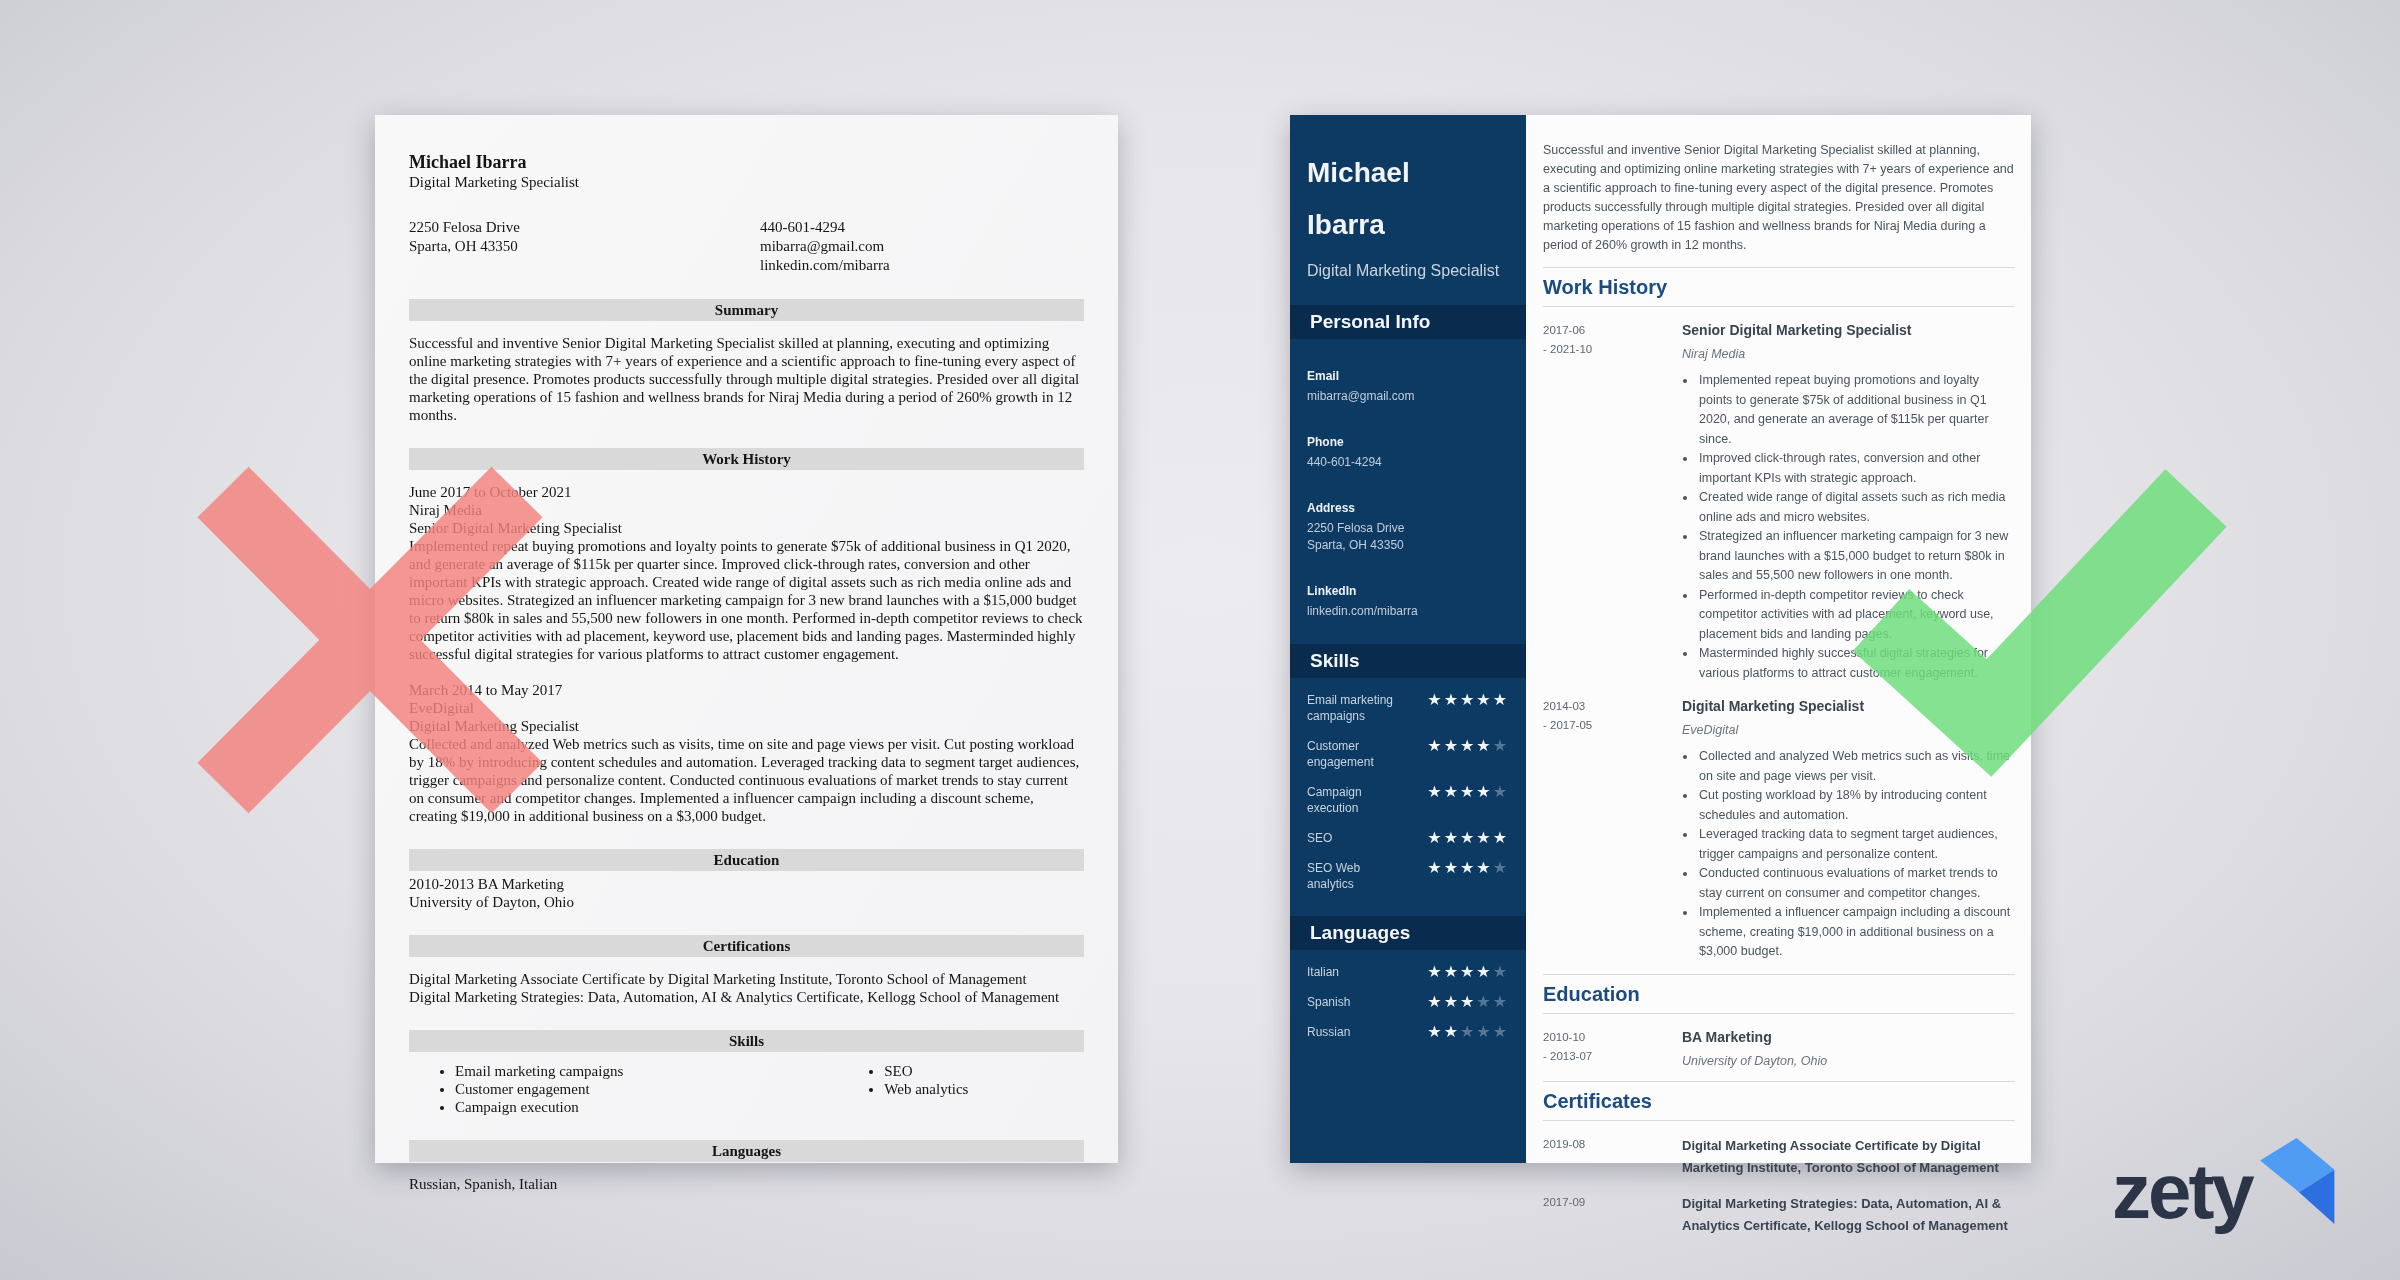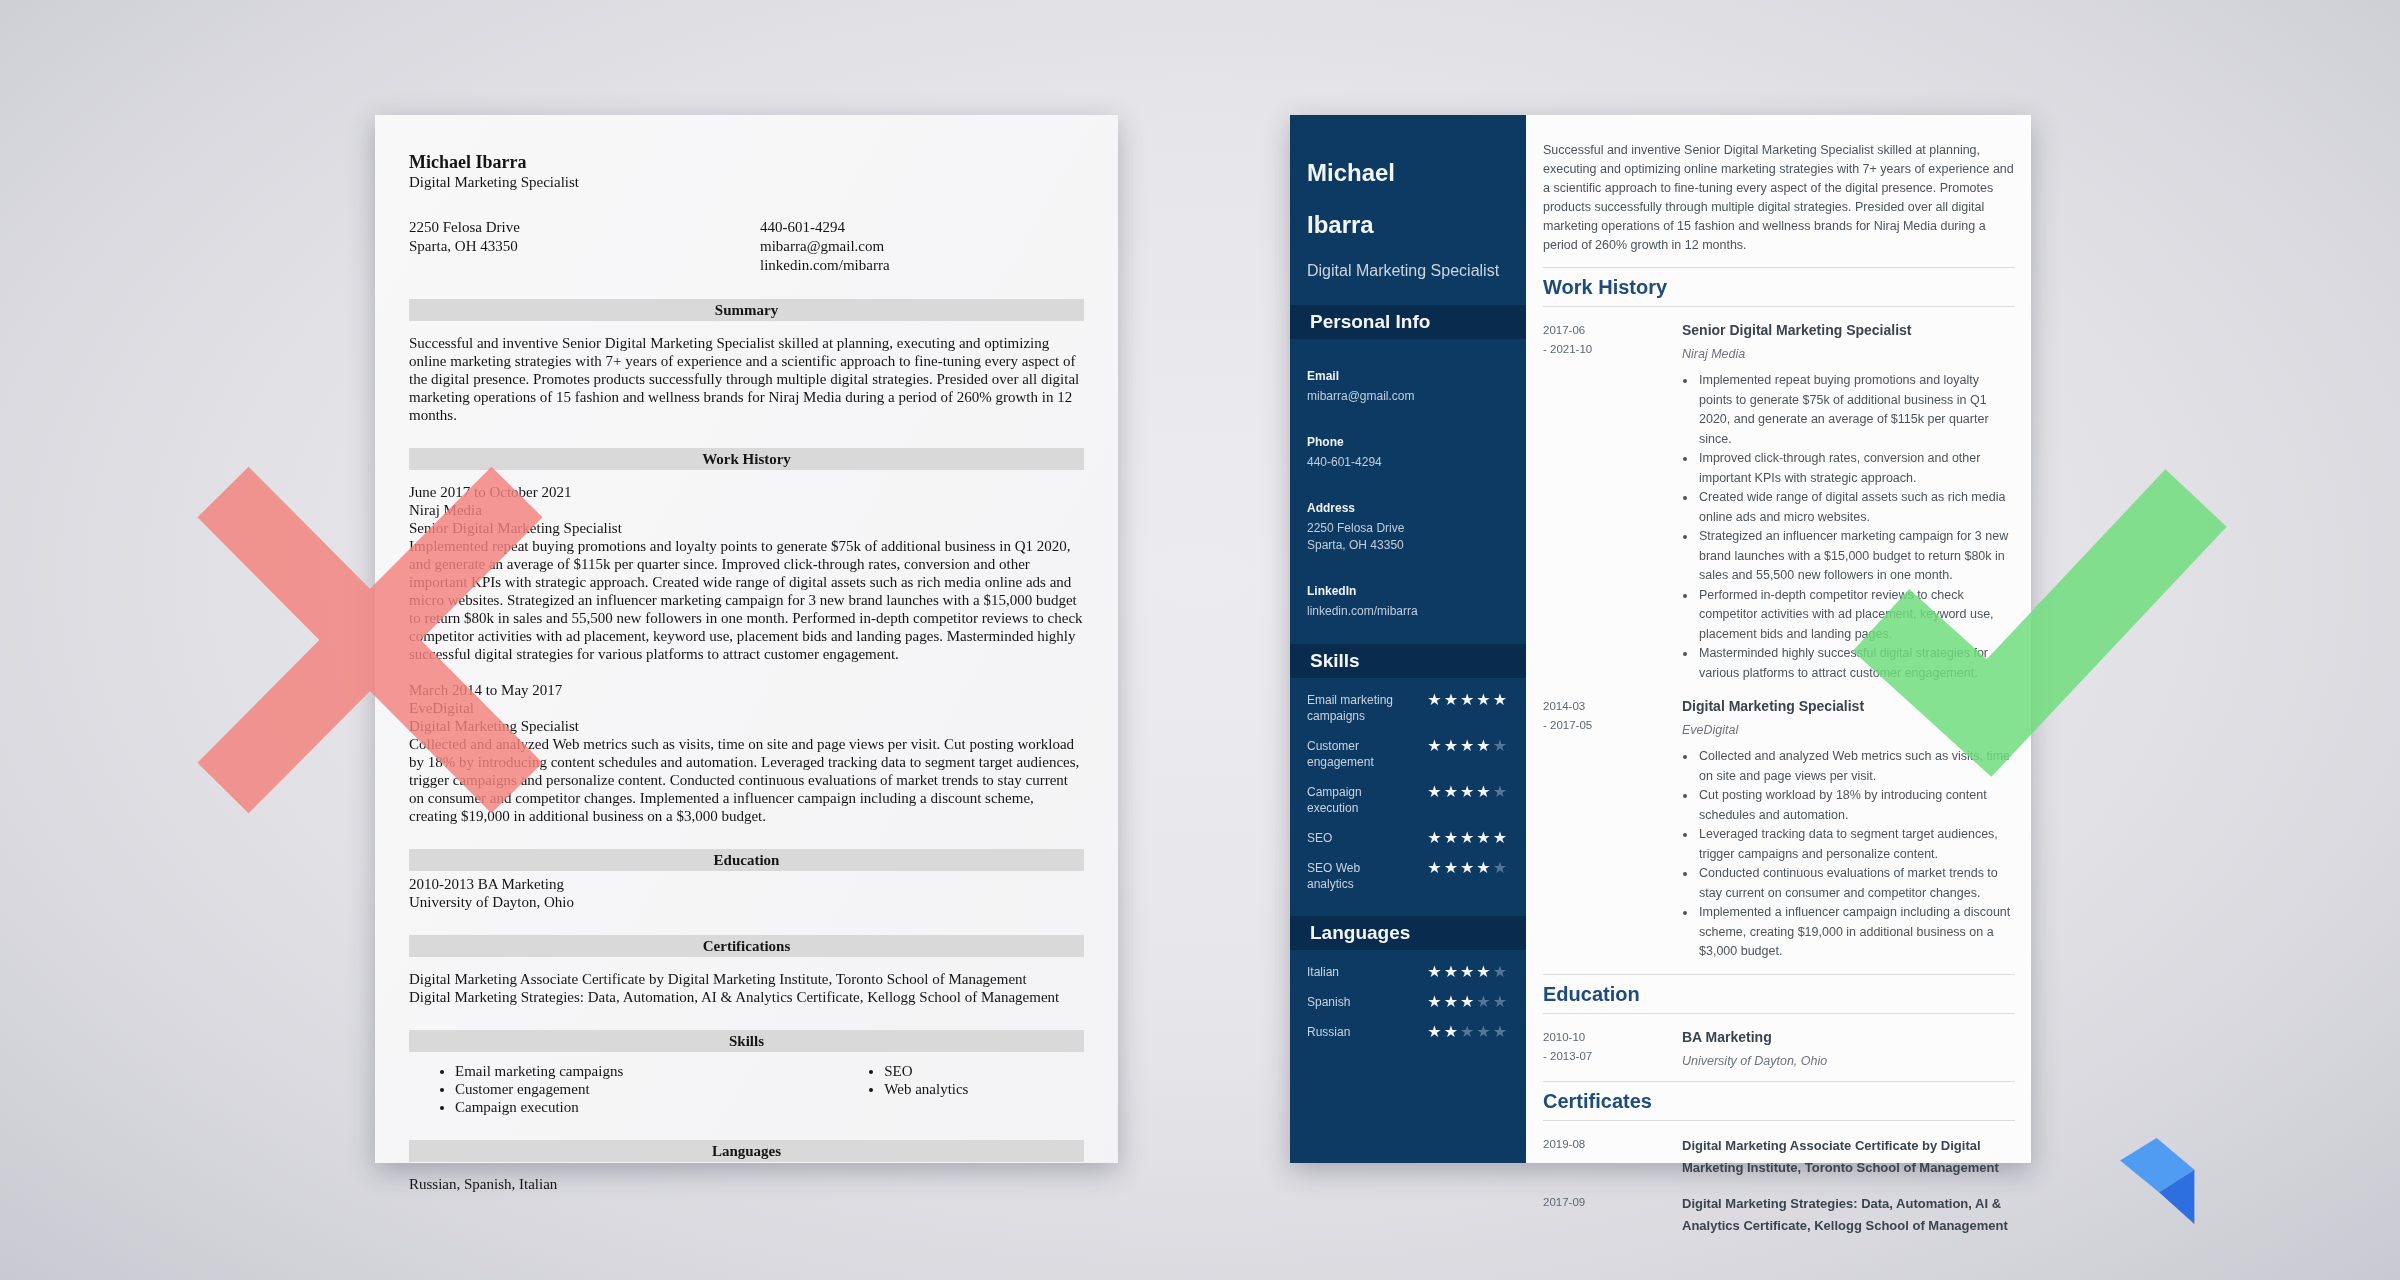--- a/index.html
+++ b/index.html
@@ -23,21 +23,21 @@
   .lp-jobhead{margin-top:13px;}
   .lp-skills{display:flex;margin-top:10px;}
   .lp-skills ul{margin:0;padding-left:46px;font-size:15px;line-height:18px;}
   .lp-skills .sk2{margin-left:215px;}
   
   .page-right{position:absolute;left:1290px;top:115px;width:741px;height:1048px;
     background:#fcfcfd;box-shadow:0 8px 26px rgba(40,40,60,.30);box-sizing:border-box;}
   .rp-sidebar{position:absolute;left:0;top:0;width:236px;height:1048px;
     background:#0d3a63;color:#fff;box-sizing:border-box;}
   .sb-pad{padding:0 17px;}
-  .sb-name{font-size:24px;font-weight:bold;line-height:52px;padding-top:32px;color:#f2f4f7;}
+  .sb-name{font-size:28px;font-weight:bold;line-height:52px;padding-top:32px;color:#f2f4f7;}
   .sb-title{font-size:16px;color:#ccd4dd;margin-top:10px;line-height:20px;}
   .sb-band{margin-top:24px;background:#092c4e;font-size:19px;font-weight:bold;
     color:#f4f6f9;padding:5px 20px;line-height:24px;}
   .sb-label{font-size:12px;font-weight:bold;color:#eef2f6;margin-top:30px;line-height:15px;}
   .sb-value{font-size:12px;color:#c2cdda;margin-top:4px;line-height:17px;}
   .sb-row{display:flex;margin-top:14px;align-items:flex-start;}
   .sb-row .nm{width:102px;font-size:12px;color:#c9d3de;line-height:16px;}
   .sb-row .stars{margin-left:auto;white-space:nowrap;letter-spacing:2px;font-size:16px;line-height:16px;}
   .star-filled{color:#f3f6fa;}
   .star-empty{color:#567698;}
@@ -264,19 +264,20 @@
       <line x1="33" y1="42" x2="327" y2="338"></line>
       <line x1="327" y1="42" x2="33" y2="338"></line>
     </g>
   </svg>
 
   <svg class="check-mark" width="400" height="360" viewBox="0 0 400 360">
     <polyline points="31,170 139,268 346,48" fill="none" stroke="#6edd7c" stroke-width="84" stroke-linecap="butt" stroke-linejoin="miter" stroke-miterlimit="6" opacity="0.85"></polyline>
   </svg>
 
   <div class="zety">
+    <span class="zety-text">zety</span>
     <svg class="zety-icon" width="78" height="92" viewBox="0 0 66 78">
       <polygon points="0,19 31,0 63,27 33,46" fill="#4f9cf2"></polygon>
       <polygon points="63,27 63,73 33,46" fill="#2e6fe0"></polygon>
     </svg>
   </div>
 
 </div>
 
 </body></html>

